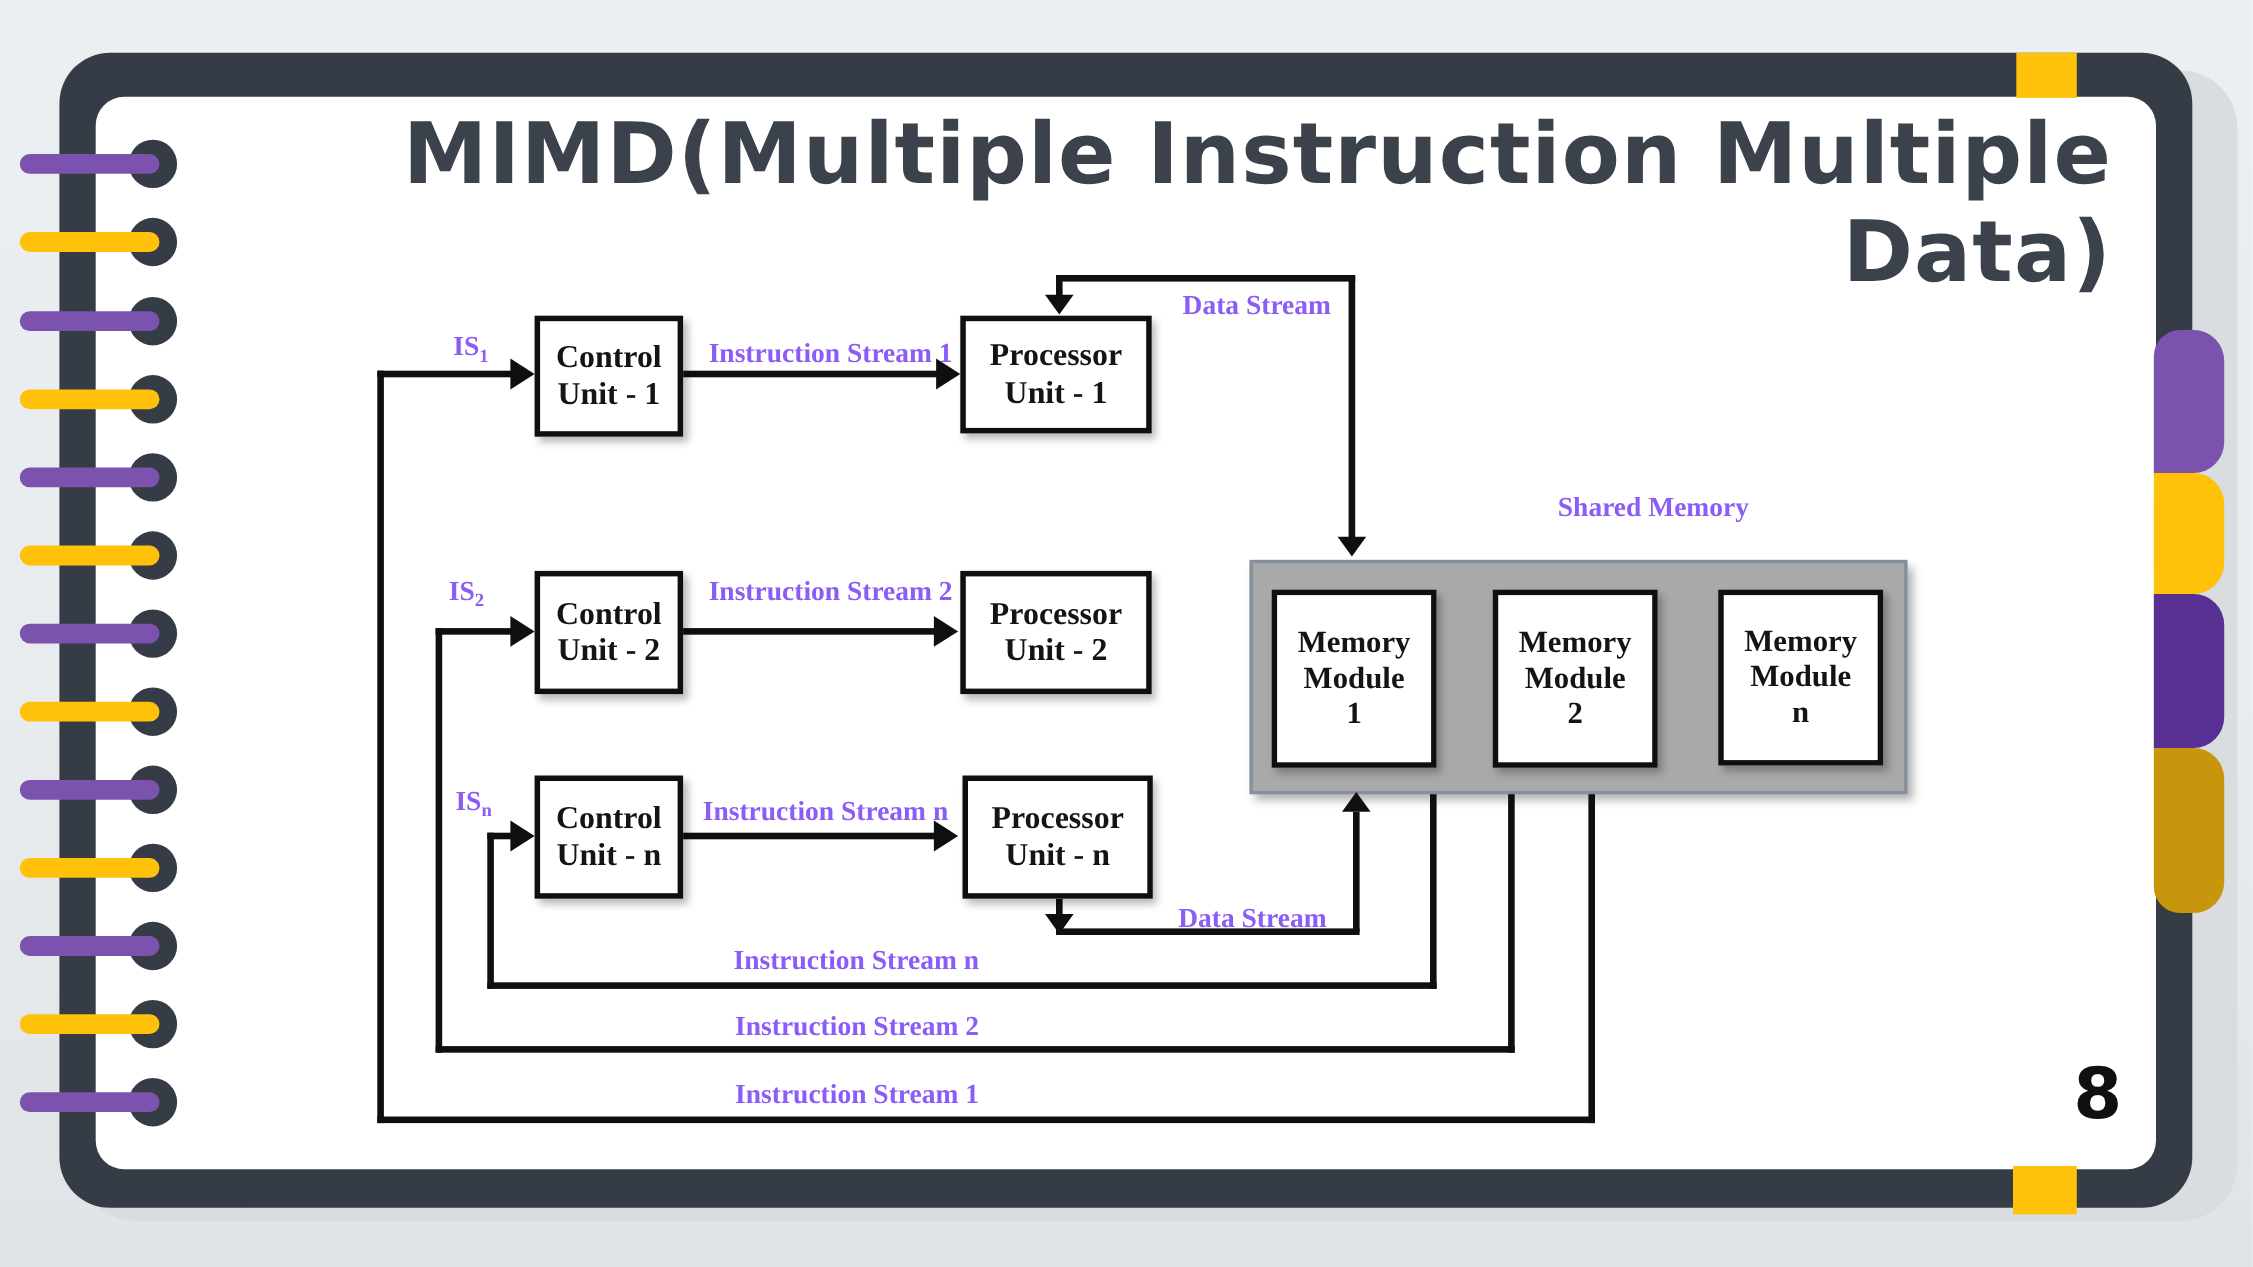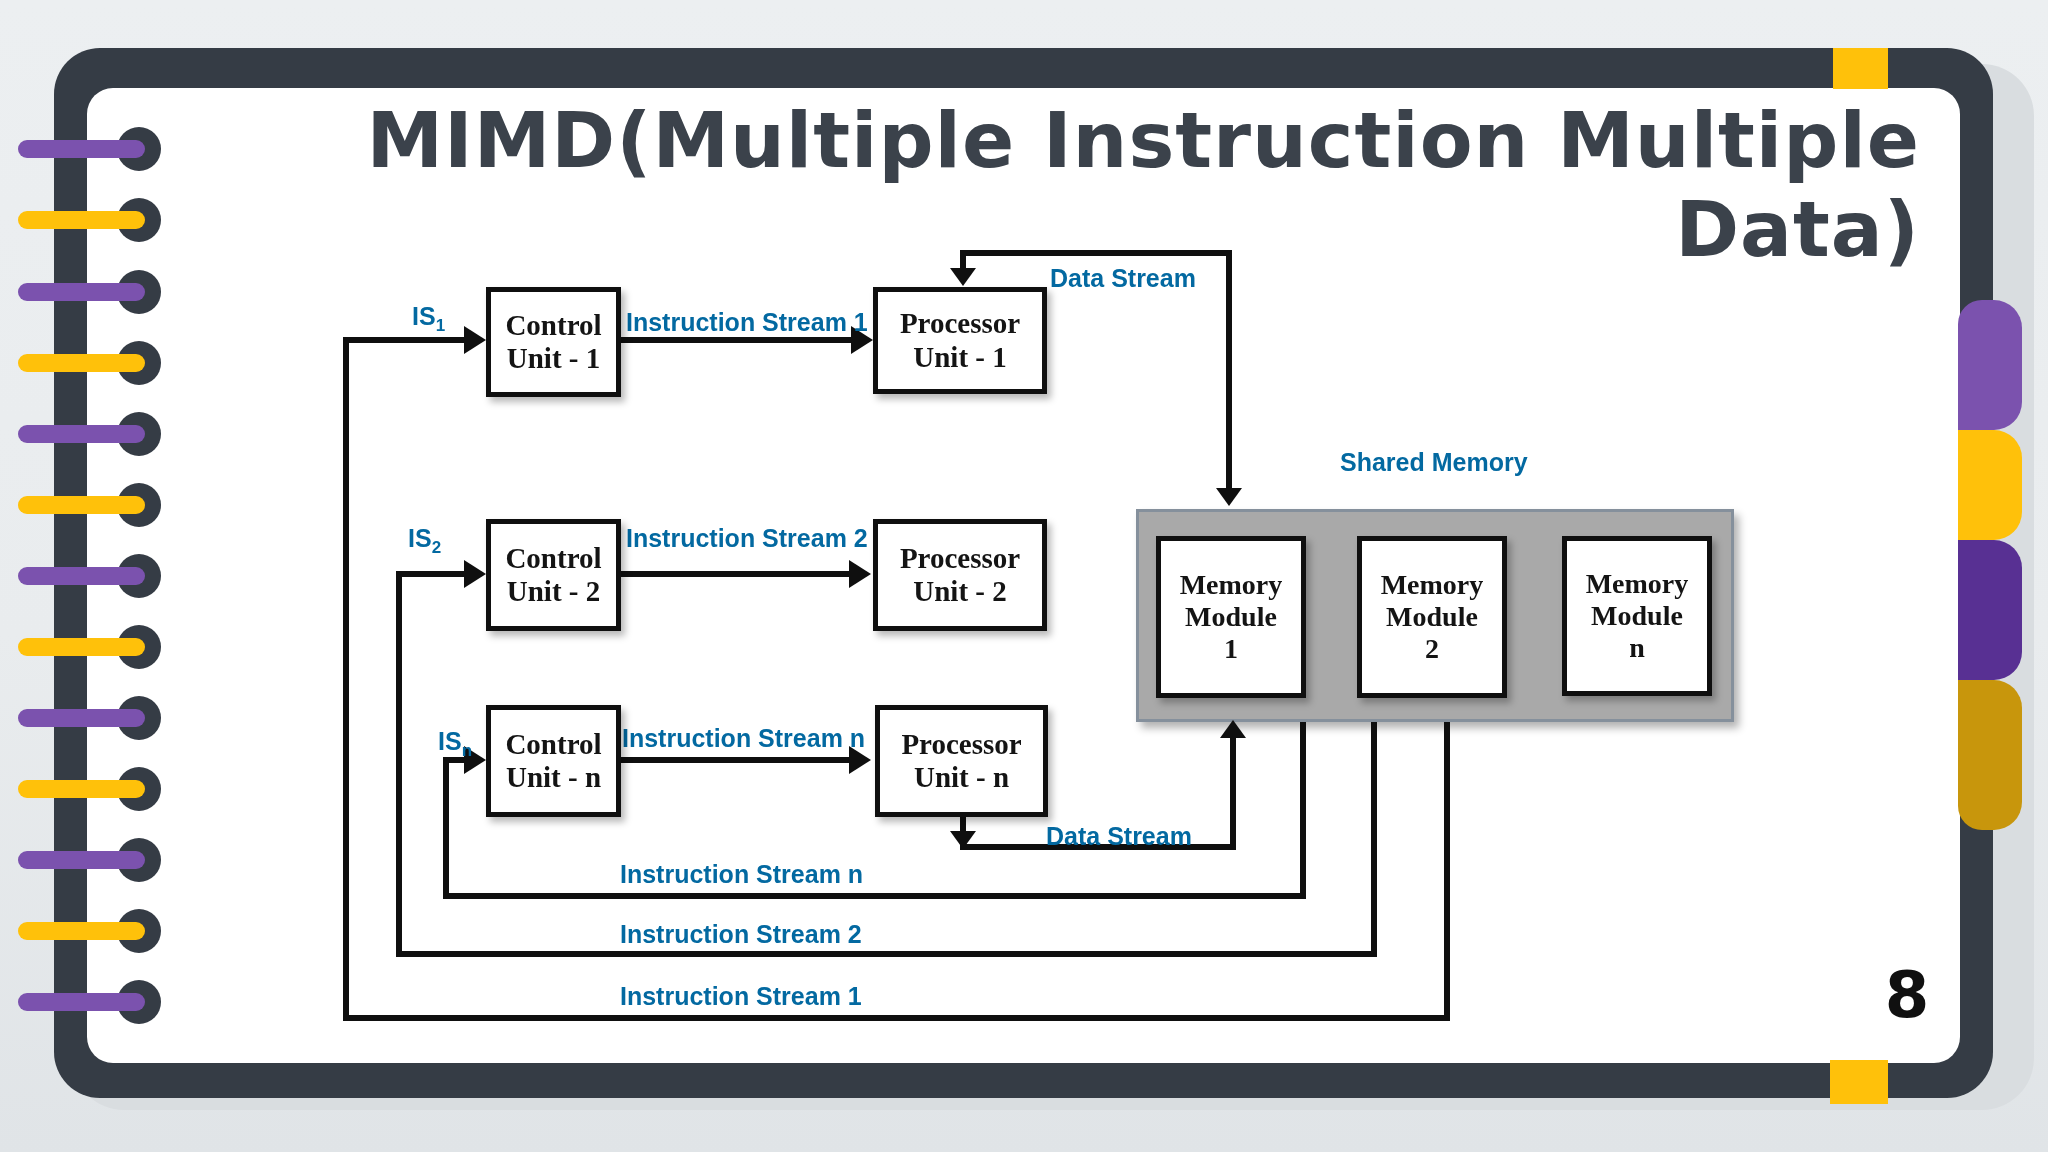--- a/index.html
+++ b/index.html
@@ -42,22 +42,22 @@
     font-family:"DejaVu Sans",sans-serif;font-weight:bold;font-size:64px;color:#101010;}
 
   
   .dbox{background:#fff;border:5px solid var(--ink);display:flex;flex-direction:column;
     align-items:center;justify-content:center;text-align:center;
     font-family:"Liberation Serif","DejaVu Serif",serif;font-weight:700;font-size:29px;
     line-height:1.15;color:#141414;box-shadow:4px 5px 7px rgba(0,0,0,.28);}
   .shared{left:1136px;top:509px;width:598px;height:213px;background:var(--shared-memory-fill);
     border:3px solid #85909c;box-shadow:5px 6px 8px rgba(0,0,0,.3);}
   .ln{background:var(--ink);position:absolute;}
-  .slabel{position:absolute;font-family:Liberation Sans, sans-serif;font-weight:700;
-    font-size:25px;color:#0369a1;text-align:left;white-space:nowrap;}
+  .slabel{position:absolute;font-family:Liberation Serif, serif;font-weight:700;
+    font-size:25px;color:#8b5cf6;text-align:right;white-space:nowrap;}
   .ah{position:absolute;width:0;height:0;}
   .ah.right{border-top:14px solid transparent;border-bottom:14px solid transparent;border-left:22px solid var(--ink);}
   .ah.down{border-left:13px solid transparent;border-right:13px solid transparent;border-top:18px solid var(--ink);}
   .ah.up{border-left:13px solid transparent;border-right:13px solid transparent;border-bottom:18px solid var(--ink);}
   sub{font-size:17px;}
 </style>
 </head>
 <body>
 
 <div class="abs frame-shadow"></div>
@@ -148,21 +148,21 @@
 <div class="ln" style="left:396px;top:571px;width:6px;height:386px;"></div>
 <div class="ln" style="left:396px;top:571px;width:71px;height:6px;"></div>
 <div class="ah right" style="left:464px;top:560px;"></div>
 
 <div class="ln" style="left:443px;top:757px;width:6px;height:142px;"></div>
 <div class="ln" style="left:443px;top:757px;width:24px;height:6px;"></div>
 <div class="ah right" style="left:464px;top:746px;"></div>
 
 <div class="slabel" style="left:412px;top:302px;"><span>IS</span><sub>1</sub></div>
 <div class="slabel" style="left:408px;top:524px;"><span>IS</span><sub>2</sub></div>
-<div class="slabel" style="left:438px;top:715px;margin-top:12px;"><span>IS</span><sub>n</sub></div>
+<div class="slabel" style="left:414px;top:715px;"><span>IS</span><sub>n</sub></div>
 
 <div class="ln" style="left:621px;top:337px;width:235px;height:6px;"></div>
 <div class="ah right" style="left:851px;top:326px;"></div>
 <div class="slabel" style="left:626px;top:308px;width:240px;">Instruction Stream 1</div>
 
 <div class="ln" style="left:619px;top:571px;width:235px;height:6px;"></div>
 <div class="ah right" style="left:849px;top:560px;"></div>
 <div class="slabel" style="left:626px;top:524px;width:240px;">Instruction Stream 2</div>
 
 <div class="ln" style="left:620px;top:757px;width:232px;height:6px;"></div>

